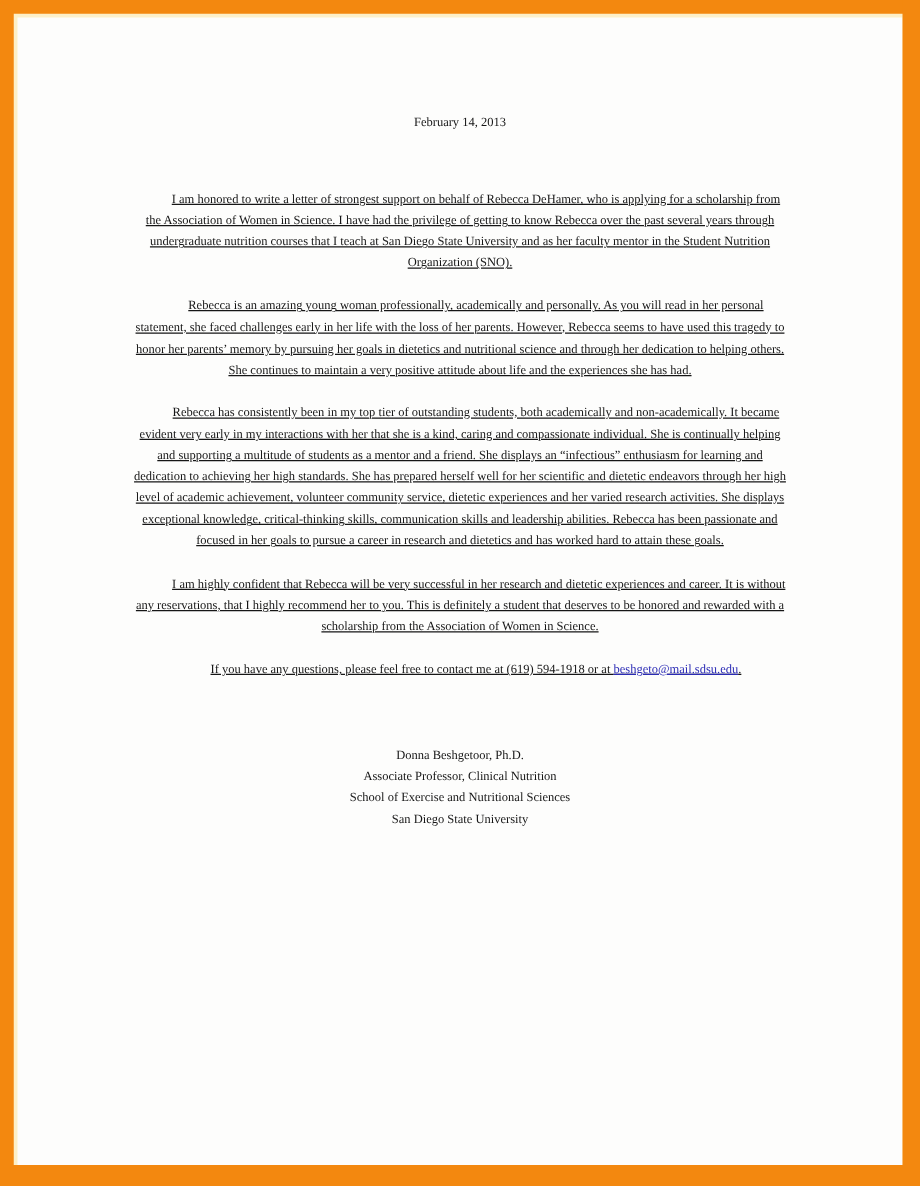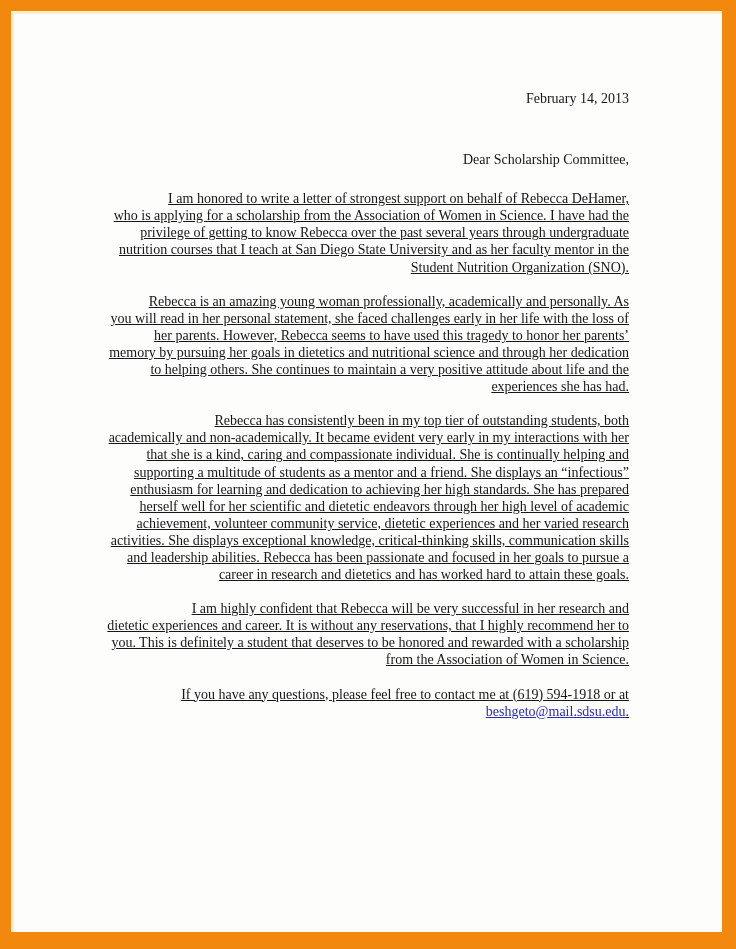--- a/index.html
+++ b/index.html
@@ -57,23 +57,23 @@
     background: #f3880f;
   }
 
   
   .letter {
     position: absolute;
     left: 93px;          
     top: 76px;           
     width: 522px;
     color: #161616;
-    font-size: 14px;
+    font-size: 10px;
     line-height: 17.1px;
-    text-align: right;
+    text-align: center;
   }
   .date-line {
     margin: 0 0 44px 0;
   }
   .salutation {
     margin: 0 0 22px 0;
   }
   .para {
     margin: 0 0 17px 0;
     text-indent: 2.55em;
@@ -107,32 +107,37 @@
 
 <div class="page-frame">
   <div class="inner-rule"></div>
 
   <div class="page-sheet">
 
     <div class="letter">
 
       <div class="date-line">February 14, 2013</div>
 
-      <div class="salutation">Dear Scholarship Committee,</div>
 
       <p class="para">I am honored to write a letter of strongest support on behalf of Rebecca DeHamer, who is applying for a scholarship from the Association of Women in Science.  I have had the privilege of getting to know Rebecca over the past several years through undergraduate nutrition courses that I teach at San Diego State University and as her faculty mentor in the Student Nutrition Organization (SNO).</p>
 
       <p class="para">Rebecca is an amazing young woman professionally, academically and personally.  As you will read in her personal statement, she faced challenges early in her life with the loss of her parents.  However, Rebecca seems to have used this tragedy to honor her parents’ memory by pursuing her goals in dietetics and nutritional science and through her dedication to helping others.  She continues to maintain a very positive attitude about life and the experiences she has had.</p>
 
       <p class="para">Rebecca has consistently been in my top tier of outstanding students, both academically and non-academically.  It became evident very early in my interactions with her that she is a kind, caring and compassionate individual.  She is continually helping and supporting a multitude of students as a mentor and a friend.  She displays an “infectious” enthusiasm for learning and dedication to achieving her high standards.  She has prepared herself well for her scientific and dietetic endeavors through her high level of academic achievement, volunteer community service, dietetic experiences and her varied research activities.  She displays exceptional knowledge, critical-thinking skills, communication skills and leadership abilities.  Rebecca has been passionate and focused in her goals to pursue a career in research and dietetics and has worked hard to attain these goals.</p>
 
       <p class="para deep-indent">I am highly confident that Rebecca will be very successful in her research and dietetic experiences and career.  It is without any reservations, that I highly recommend her to you.  This is definitely a student that deserves to be honored and rewarded with a scholarship from the Association of Women in Science.</p>
 
       <p class="para"><span>If you have any questions, please feel free to contact me at (619) 594-1918 or at </span><a class="email-link" href="#">beshgeto@mail.sdsu.edu</a><span class="period-after-link">.</span></p>
 
 
+      <div class="signature">
+        <div>Donna Beshgetoor, Ph.D.</div>
+        <div>Associate Professor, Clinical Nutrition</div>
+        <div>School of Exercise and Nutritional Sciences</div>
+        <div>San Diego State University</div>
+      </div>
 
     </div>
   </div>
 
   <div class="edge-right"></div>
   <div class="edge-bottom"></div>
 </div>
 
 </body></html>

